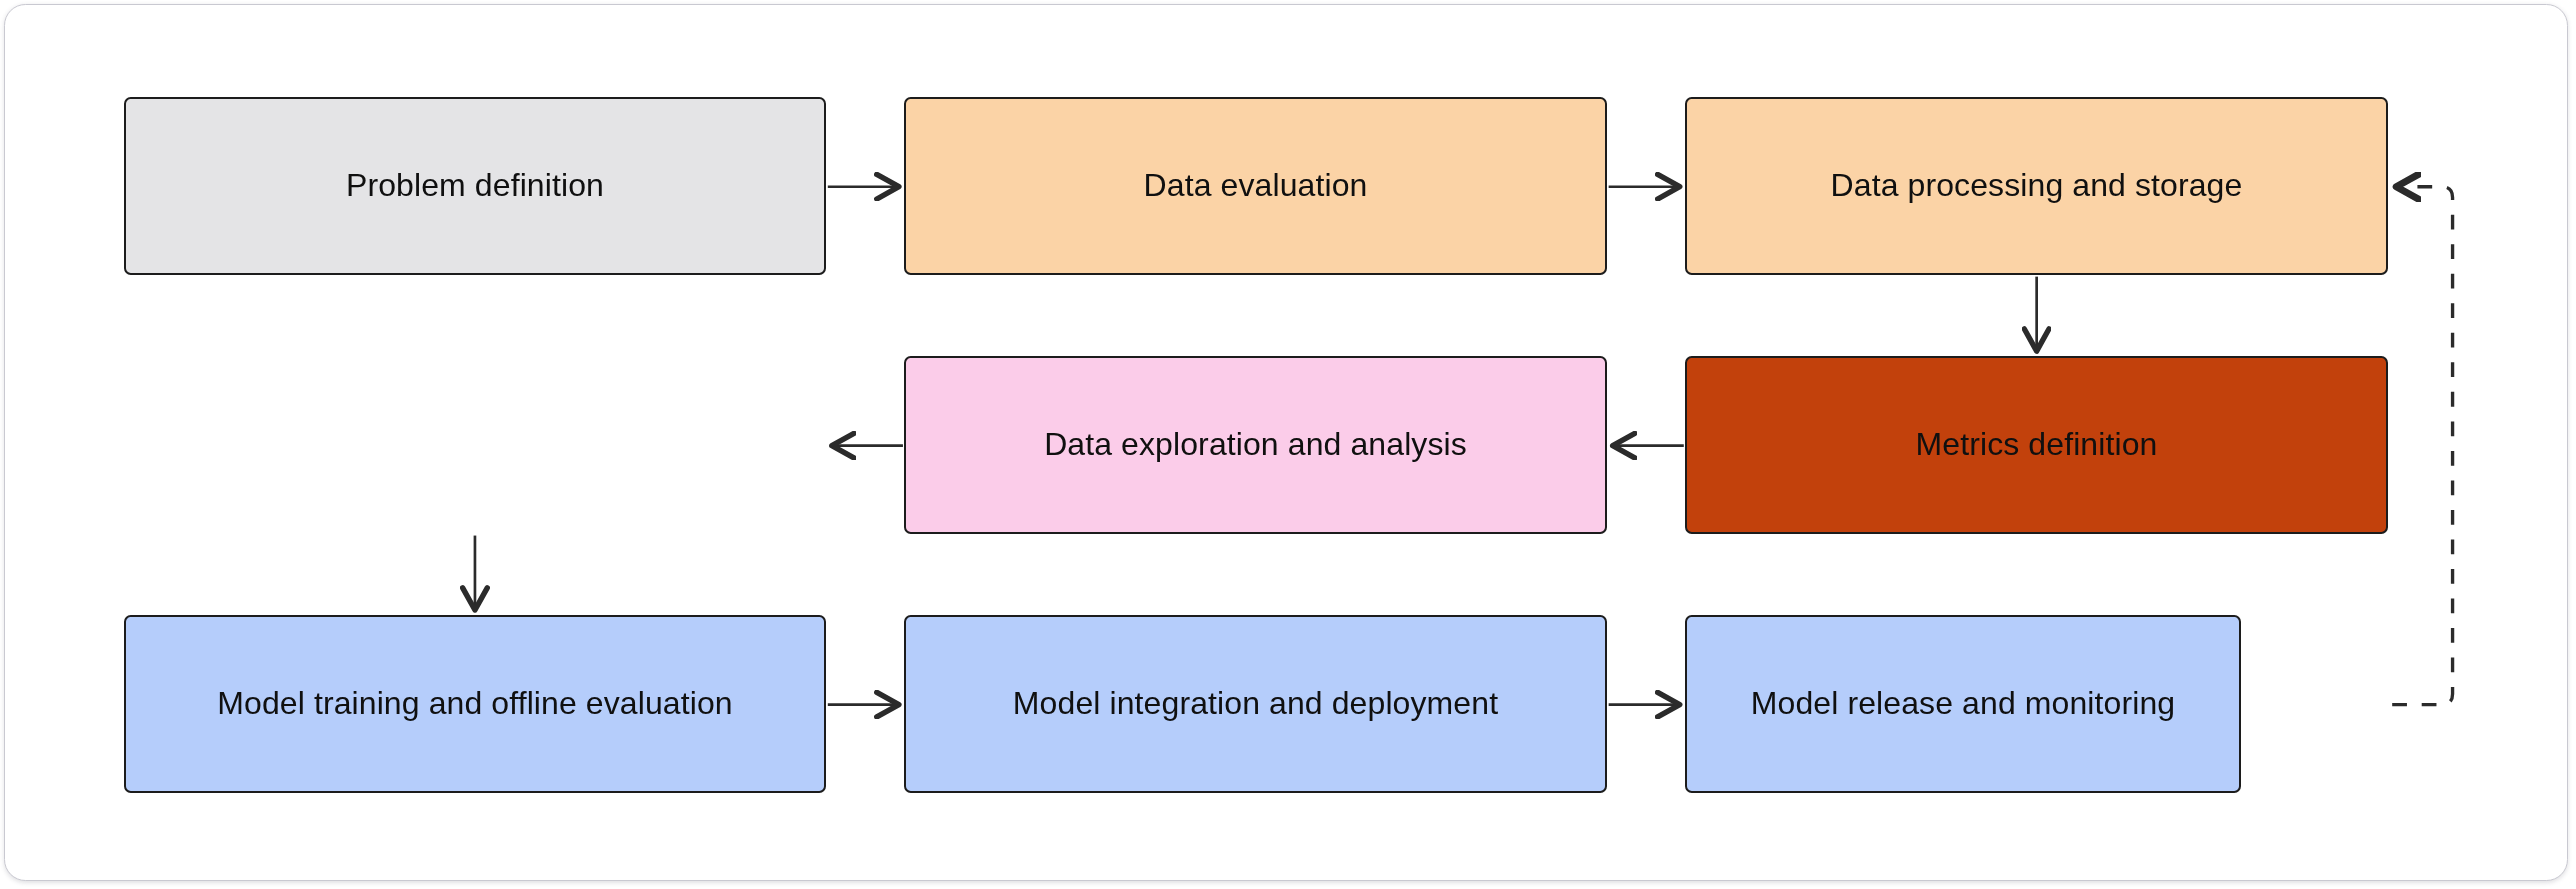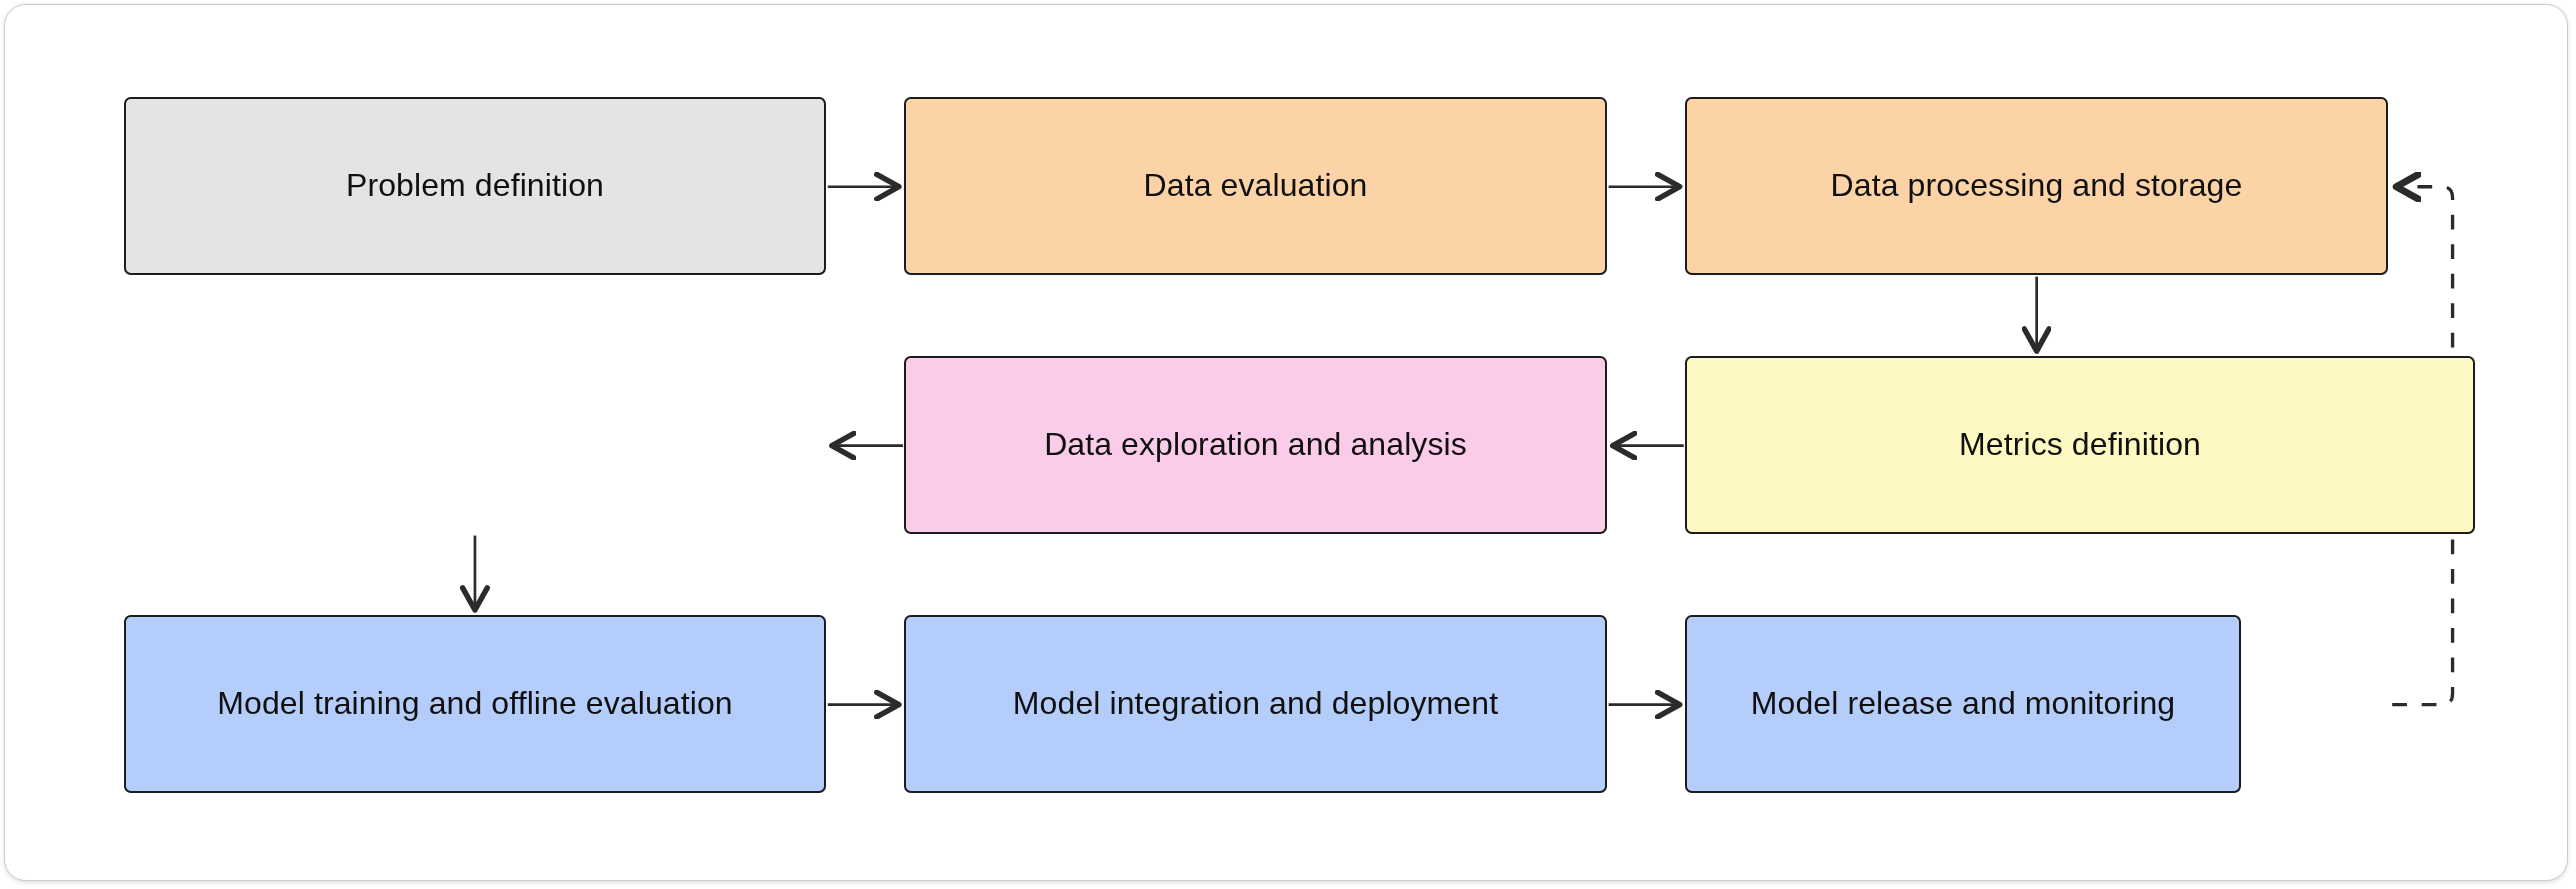--- a/index.html
+++ b/index.html
@@ -107,21 +107,21 @@
 
   <div class="node" style="left:1685px; top:97px; width:703px; height:178px; background:#fbd3a6;">
     <span class="node-label">Data processing and storage</span>
   </div>
 
 
   <div class="node" style="left:904px; top:356px; width:703px; height:178px; background:#fbcce9;">
     <span class="node-label">Data exploration and analysis</span>
   </div>
 
-  <div class="node" style="left:1685px; top:356px; width:790px; height:178px; background:#fef9c3;">
+  <div class="node" style="left:1685px; top:356px; width:703px; height:178px; background:#c2410c;">
     <span class="node-label">Metrics definition</span>
   </div>
 
   <div class="node" style="left:124px; top:615px; width:702px; height:178px; background:#b5cdfb;">
     <span class="node-label">Model training and offline evaluation</span>
   </div>
 
   <div class="node" style="left:904px; top:615px; width:703px; height:178px; background:#b5cdfb;">
     <span class="node-label">Model integration and deployment</span>
   </div>

